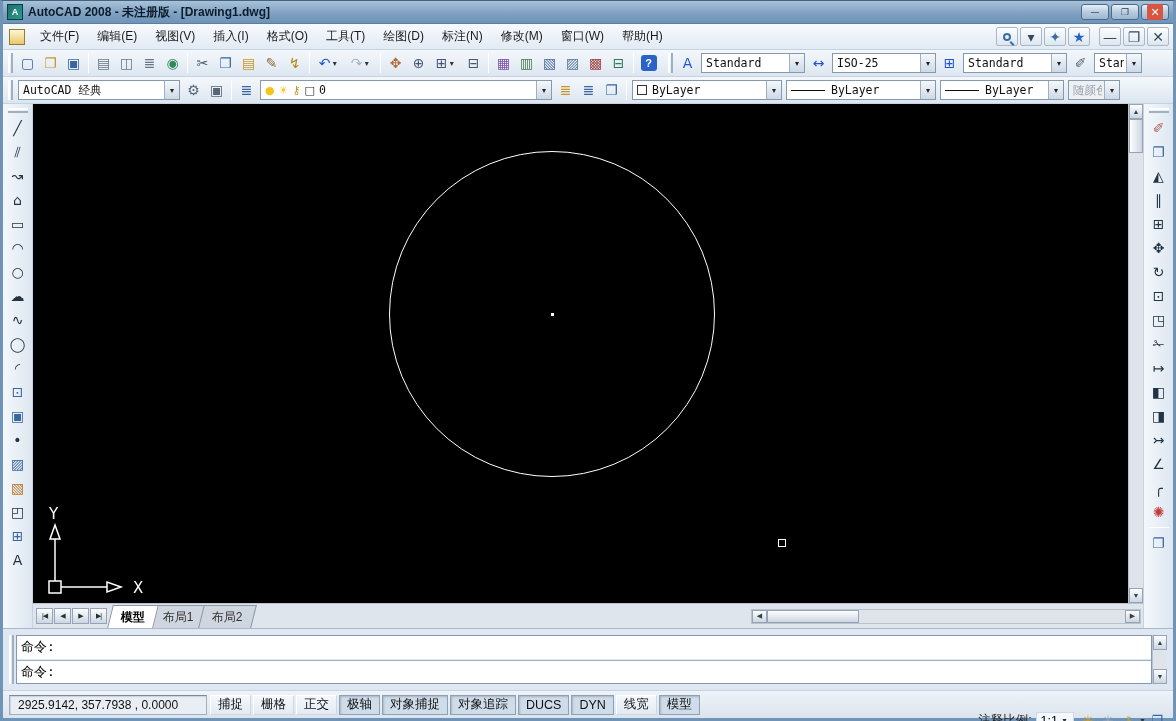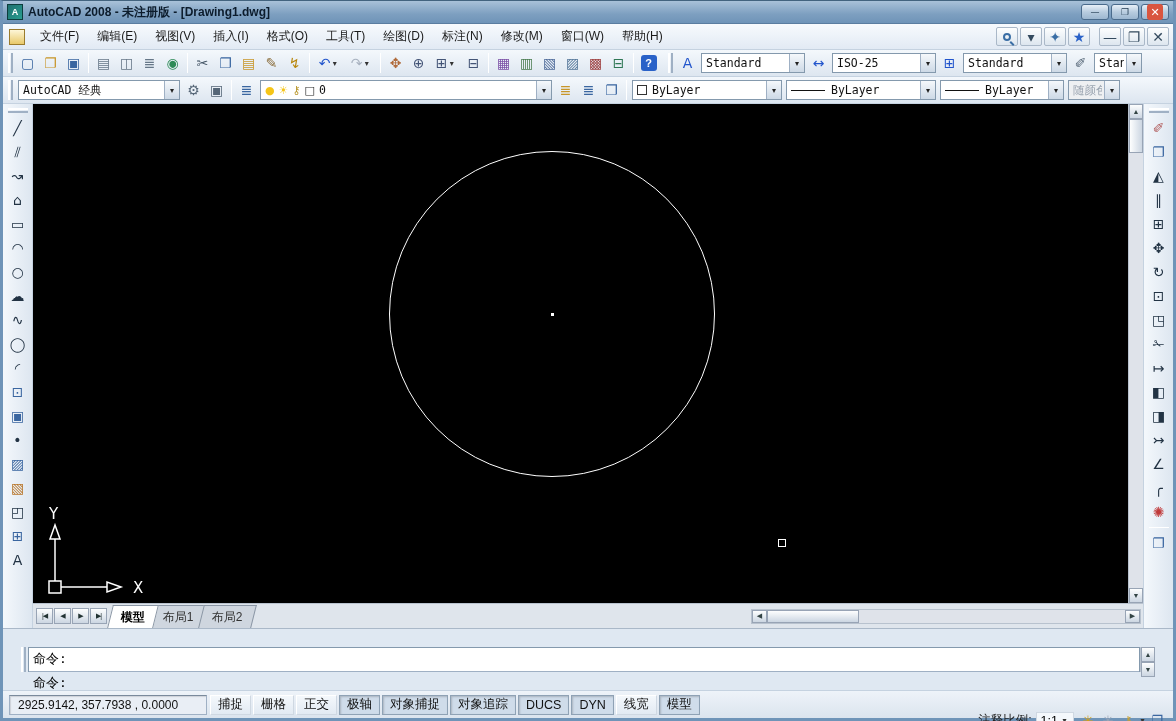--- a/index.html
+++ b/index.html
@@ -81,21 +81,21 @@
   .tabs { display:flex; align-items:flex-end; height:100%; }
   .tab { padding:3px 10px 2px; border:1px solid #8a96a5; border-bottom:none; background:#cfd6df; color:#333;
     margin-right:-4px; transform:skewX(-14deg); font-size:12px; }
   .tab > span { display:inline-block; transform:skewX(14deg); }
   .tab.active { background:#fff; font-weight:bold; color:#000; z-index:2; position:relative; }
   .hscroll { margin-left:auto; display:flex; align-items:center; width:390px; background:#dfe3ea; border:1px solid #b8c2ce; height:15px; align-self:center; margin-right:2px; }
   .hthumb { width:92px; height:13px; background:linear-gradient(#fdfefe,#ccd6e2); border:1px solid #98a4b5; }
   .hscroll .track { flex:1; }
   .hscroll .sbtn { height:13px; width:15px; }
   
-  .cmdwin { height:62px; flex:0 0 62px; display:flex; background:#dfe8f2; border-top:1px solid #aab8c8; padding:18px; }
+  .cmdwin { height:62px; flex:0 0 62px; display:flex; background:#dfe8f2; border-top:1px solid #aab8c8; padding:6px; }
   .cmdgrip { width:5px; border-left:2px solid #fff; border-right:2px solid #9fb0c4; margin-right:2px; }
   .cmdbody { flex:1; display:flex; flex-direction:column; border:1px solid #8499ad; background:#fff; }
   .cmdline { flex:1; display:flex; align-items:center; padding:2px 4px; font-family:"DejaVu Sans Mono","Liberation Mono",monospace;
     font-size:13px; color:#000; }
   .cmdsplit { height:3px; background:linear-gradient(#f4f8fc,#c9d4e0); border-top:1px solid #fff; border-bottom:1px solid #9fb0c4; }
   .cmdscroll { width:15px; flex:0 0 15px; display:flex; flex-direction:column; background:#dfe3ea; border-left:1px solid #b8c2ce; }
   
   .statusbar { height:28px; flex:0 0 28px; display:flex; align-items:center; gap:3px; padding:0 6px;
     background:linear-gradient(#eef3f9,#dbe4ee); border-top:1px solid #c5d2e0; font-size:12.5px; }
   .coords { width:198px; height:20px; border:1px solid #9fb0c4; border-top-color:#7a8a9c; background:#e9eef5;

